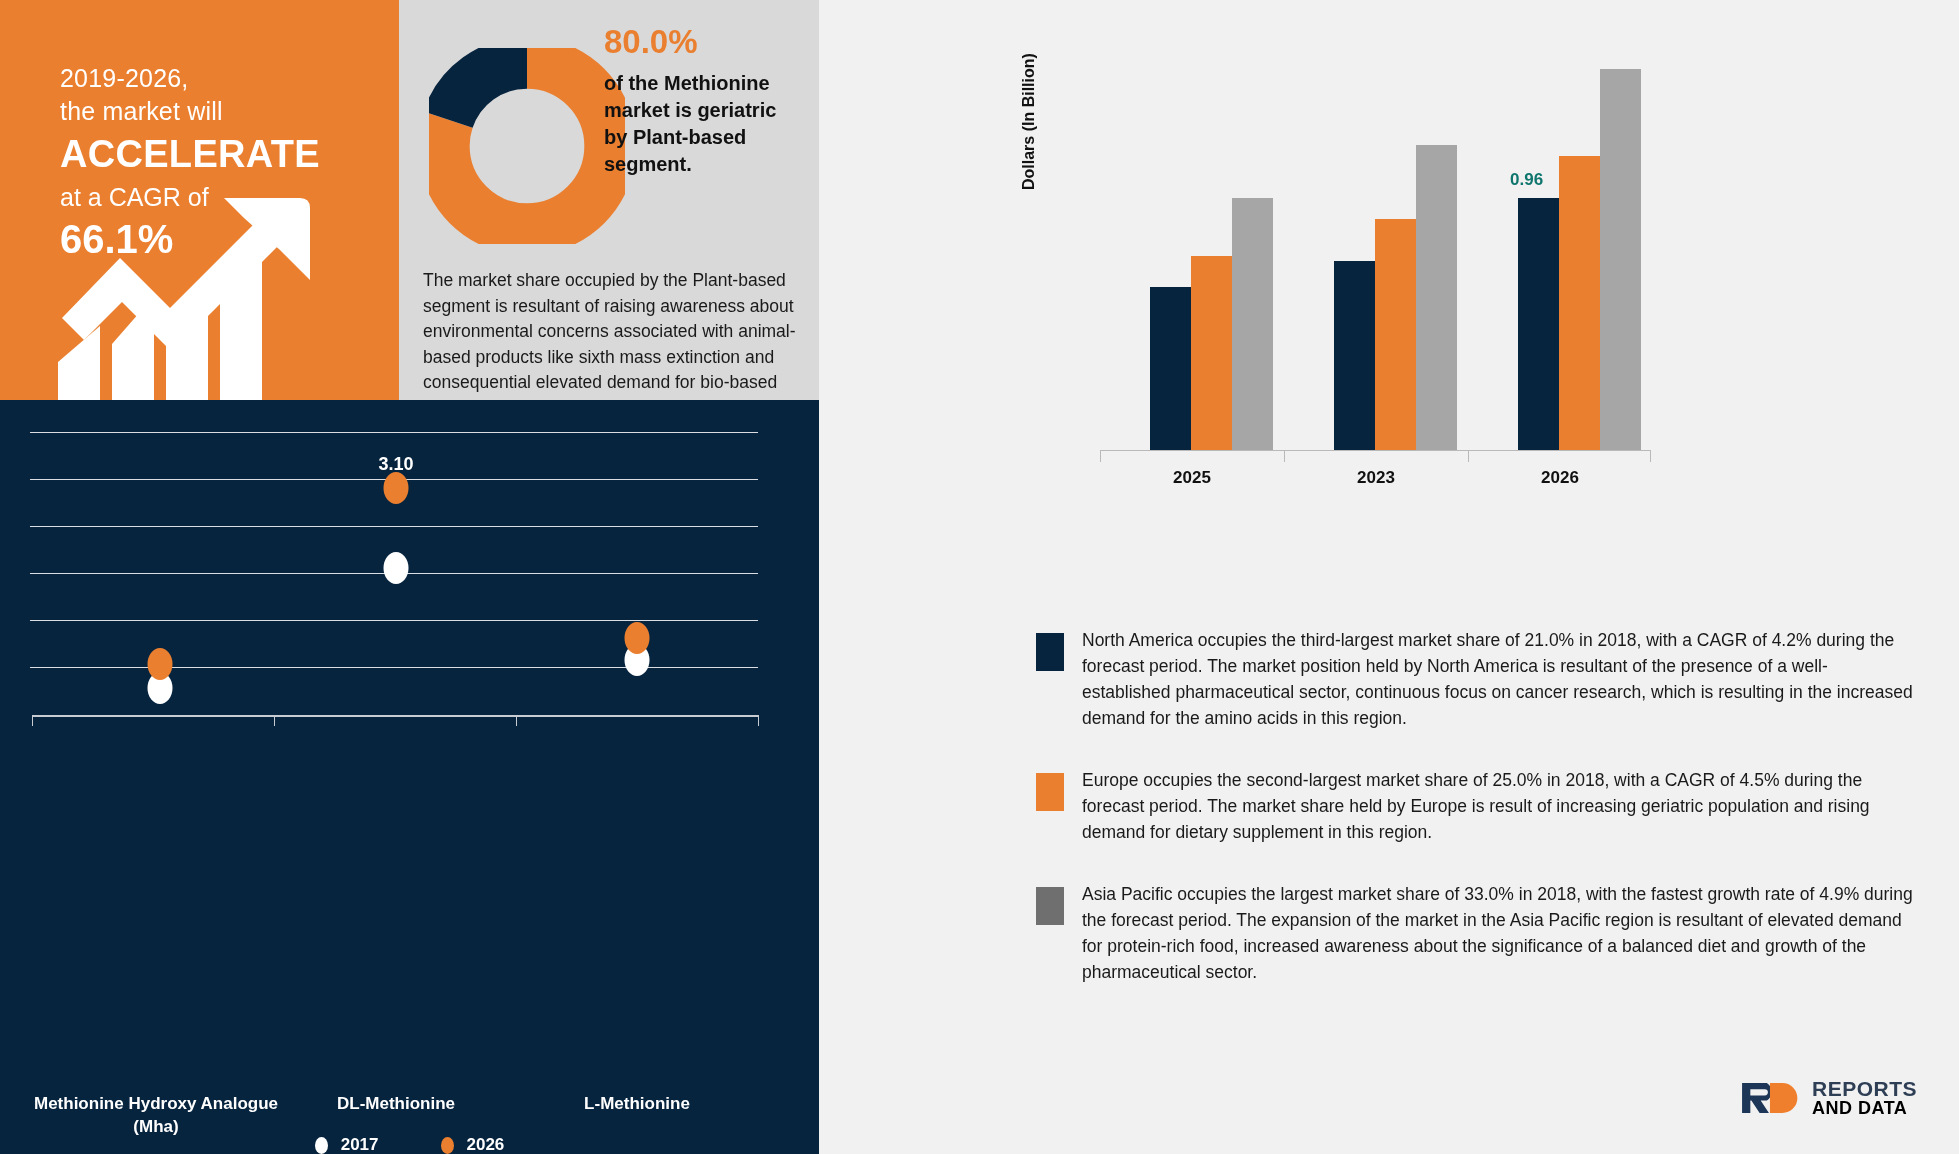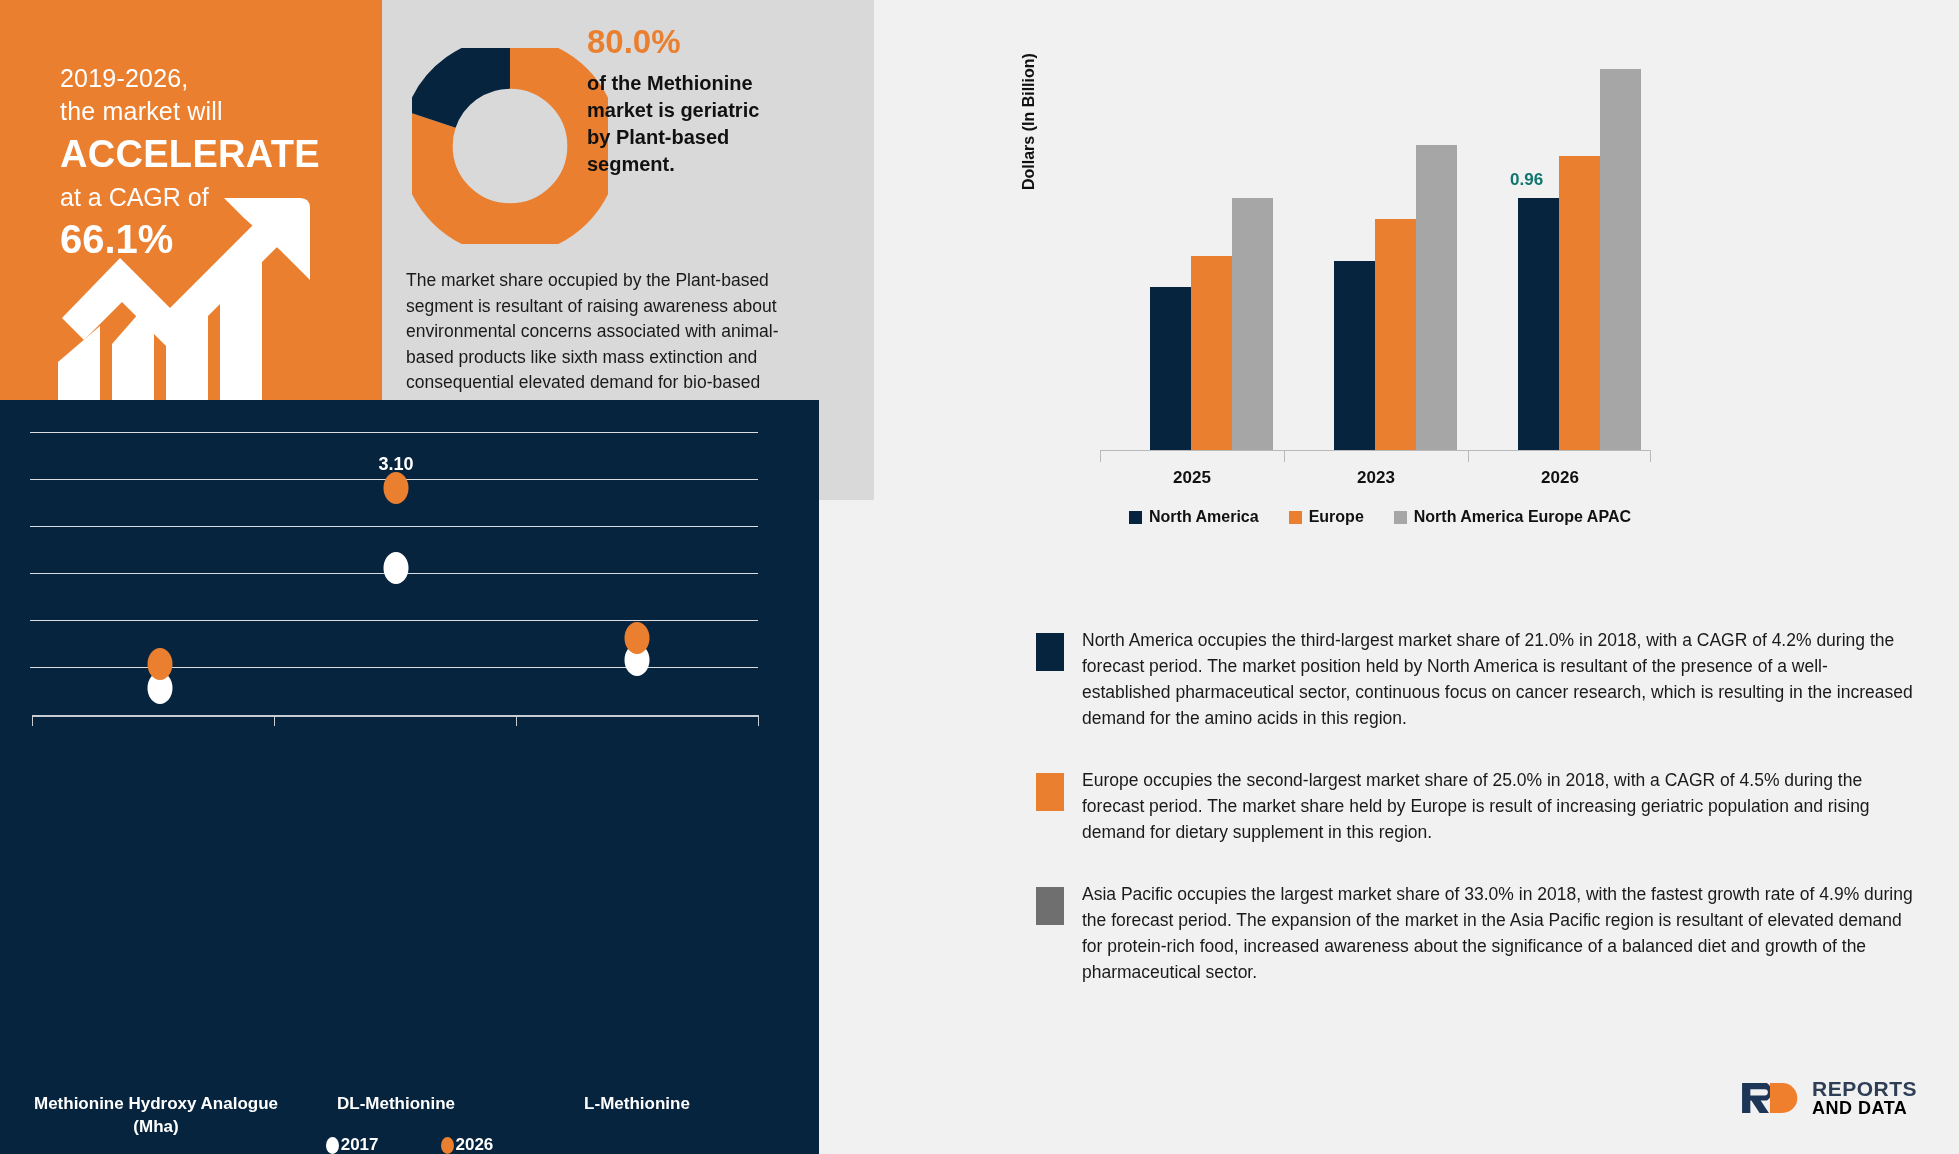--- a/index.html
+++ b/index.html
@@ -19,21 +19,21 @@
   }
   .acc-text { position: absolute; left: 60px; top: 62px; color: #fff; }
   .acc-line { font-size: 25px; line-height: 33px; font-weight: 400; letter-spacing: .2px; }
   .acc-big { font-size: 38px; font-weight: 700; line-height: 46px; letter-spacing: .3px; margin: 3px 0 4px; }
   .acc-cagr { font-size: 25px; line-height: 33px; }
   .acc-pct { font-size: 40px; font-weight: 700; line-height: 48px; margin-top: 1px; }
   .acc-icon { position: absolute; left: 48px; top: 192px; width: 280px; height: 250px; }
 
   
   .panel-donut {
-    position: absolute; left: 382px; top: 0; width: 492px; height: 500px;
+    position: absolute; left: 399px; top: 0; width: 420px; height: 500px;
     background: #d9d9d9;
   }
   .donut-wrap { position: absolute; left: 30px; top: 48px; width: 196px; height: 196px; }
   .donut-wrap svg { display: block; }
   .stat-block { position: absolute; left: 205px; top: 22px; width: 200px; }
   .stat-pct { color: #ea7f2f; font-size: 33px; font-weight: 700; line-height: 40px; }
   .stat-sub { color: #111; font-size: 20px; font-weight: 700; line-height: 27px; margin-top: 8px; }
   .donut-para {
     position: absolute; left: 24px; top: 268px; width: 382px;
     color: #1a1a1a; font-size: 17.5px; line-height: 25.5px;
@@ -63,21 +63,21 @@
   }
   .cat-labels { position: absolute; left: 0; top: 692px; width: 819px; }
   .cat-label {
     position: absolute; color: #ffffff; font-size: 17px; font-weight: 700;
     text-align: center; transform: translateX(-50%); line-height: 23px;
   }
   .dot-legend {
     position: absolute; left: 0; top: 735px; width: 819px;
     display: flex; justify-content: center; gap: 62px; align-items: center;
   }
-  .dl-item { display: flex; align-items: center; gap: 2px; color: #fff; font-size: 17px; font-weight: 700; }
+  .dl-item { display: flex; align-items: center; gap: 13px; color: #fff; font-size: 17px; font-weight: 700; }
   .dl-dot { width: 13px; height: 17px; border-radius: 50%; }
 
   
   .bar-chart { position: absolute; left: 1040px; top: 20px; width: 620px; height: 520px; }
   .ylabel {
     position: absolute; left: -20px; top: 170px;
     transform: rotate(-90deg); transform-origin: left top;
     font-size: 16px; font-weight: 700; color: #111; white-space: nowrap;
   }
   .plot { position: absolute; left: 60px; top: 10px; width: 550px; height: 420px; }
@@ -234,34 +234,20 @@
     <div class="xaxis"></div>
     <div class="xtick" style="left:60px;"></div>
     <div class="xtick" style="left:244px;"></div>
     <div class="xtick" style="left:428px;"></div>
     <div class="xtick" style="left:610px;"></div>
 
     <div class="xlabel" style="left:152px;">2025</div>
     <div class="xlabel" style="left:336px;">2023</div>
     <div class="xlabel" style="left:520px;">2026</div>
 
-    <div class="bar-legend">
-      <div class="bl-item">
-        <span class="bl-sw" style="background:#07243f;"></span>
-        <span>North America</span>
-      </div>
-      <div class="bl-item">
-        <span class="bl-sw" style="background:#ea7f2f;"></span>
-        <span>Europe</span>
-      </div>
-      <div class="bl-item">
-        <span class="bl-sw" style="background:#a6a6a6;"></span>
-        <span>North America Europe APAC</span>
-      </div>
-    </div>
   </div>
 
   <div class="notes">
     <div class="note">
       <span class="note-sw" style="background:#07243f;"></span>
       <span class="note-txt">North America occupies the third-largest market share of 21.0% in 2018, with a CAGR of 4.2% during the forecast period. The market position held by North America is resultant of the presence of a well-established pharmaceutical sector, continuous focus on cancer research, which is resulting in the increased demand for the amino acids in this region.</span>
     </div>
     <div class="note">
       <span class="note-sw" style="background:#ea7f2f;"></span>
       <span class="note-txt">Europe occupies the second-largest market share of 25.0% in 2018, with a CAGR of 4.5% during the forecast period. The market share held by Europe is result of increasing geriatric population and rising demand for dietary supplement in this region.</span>

